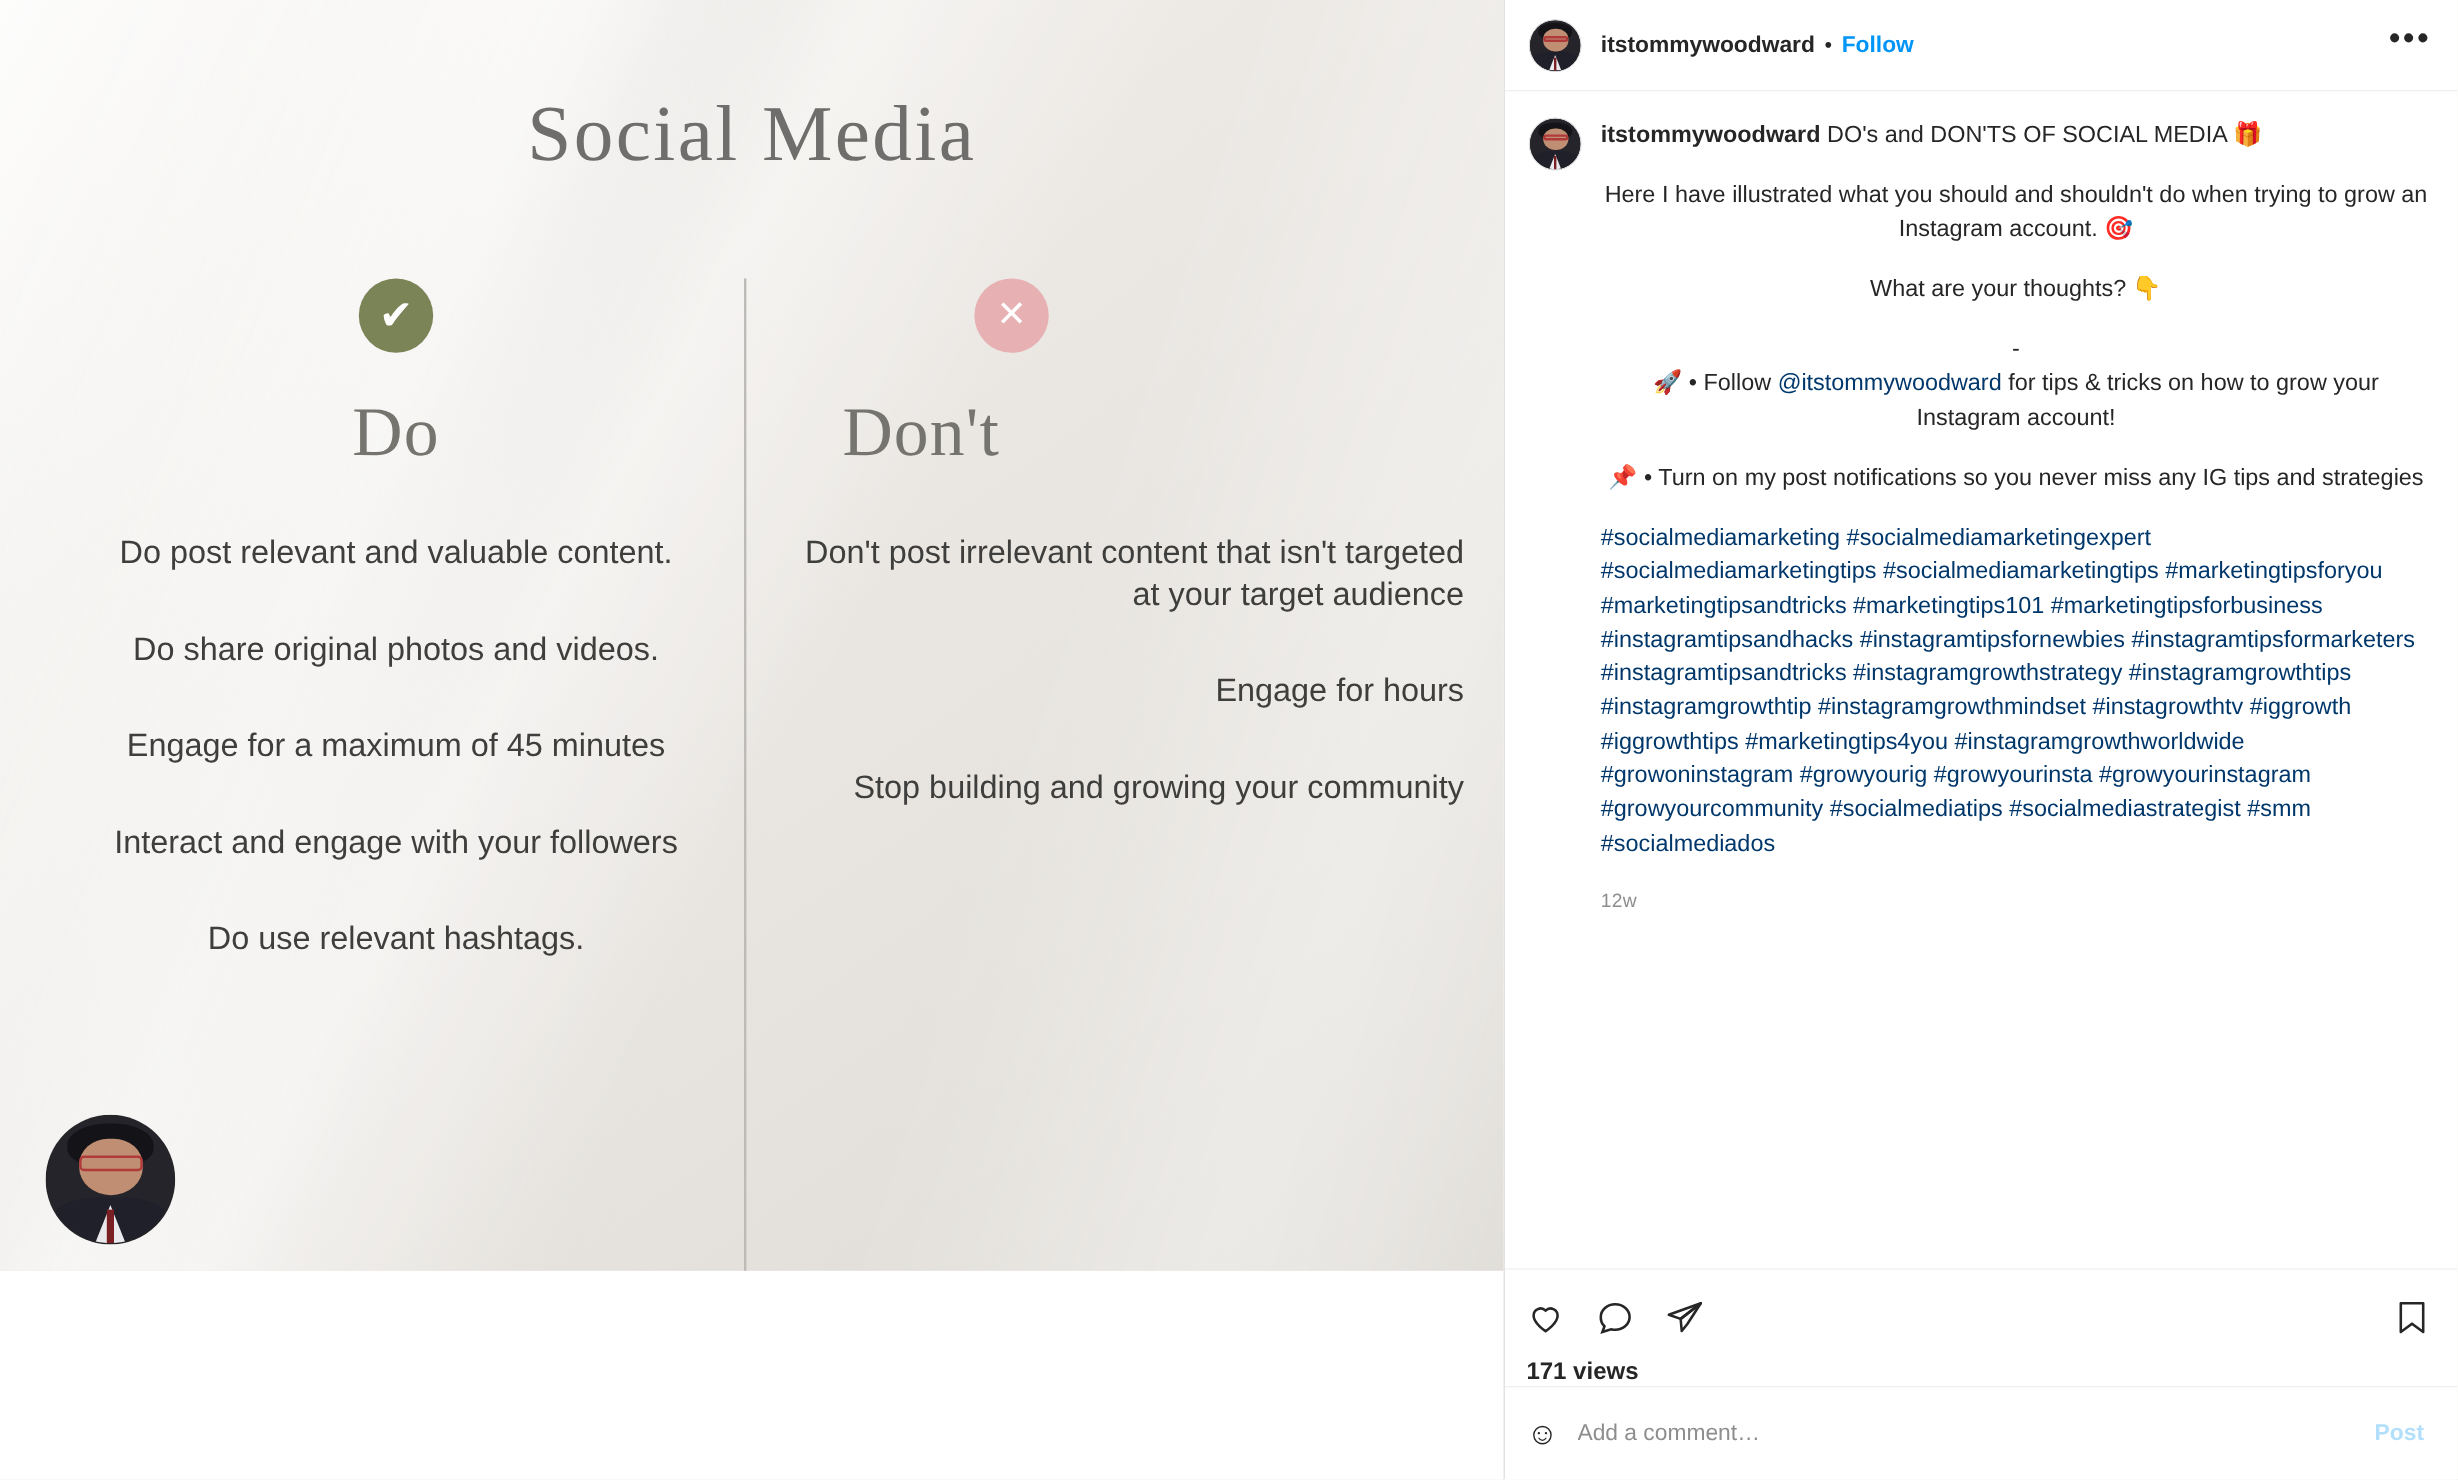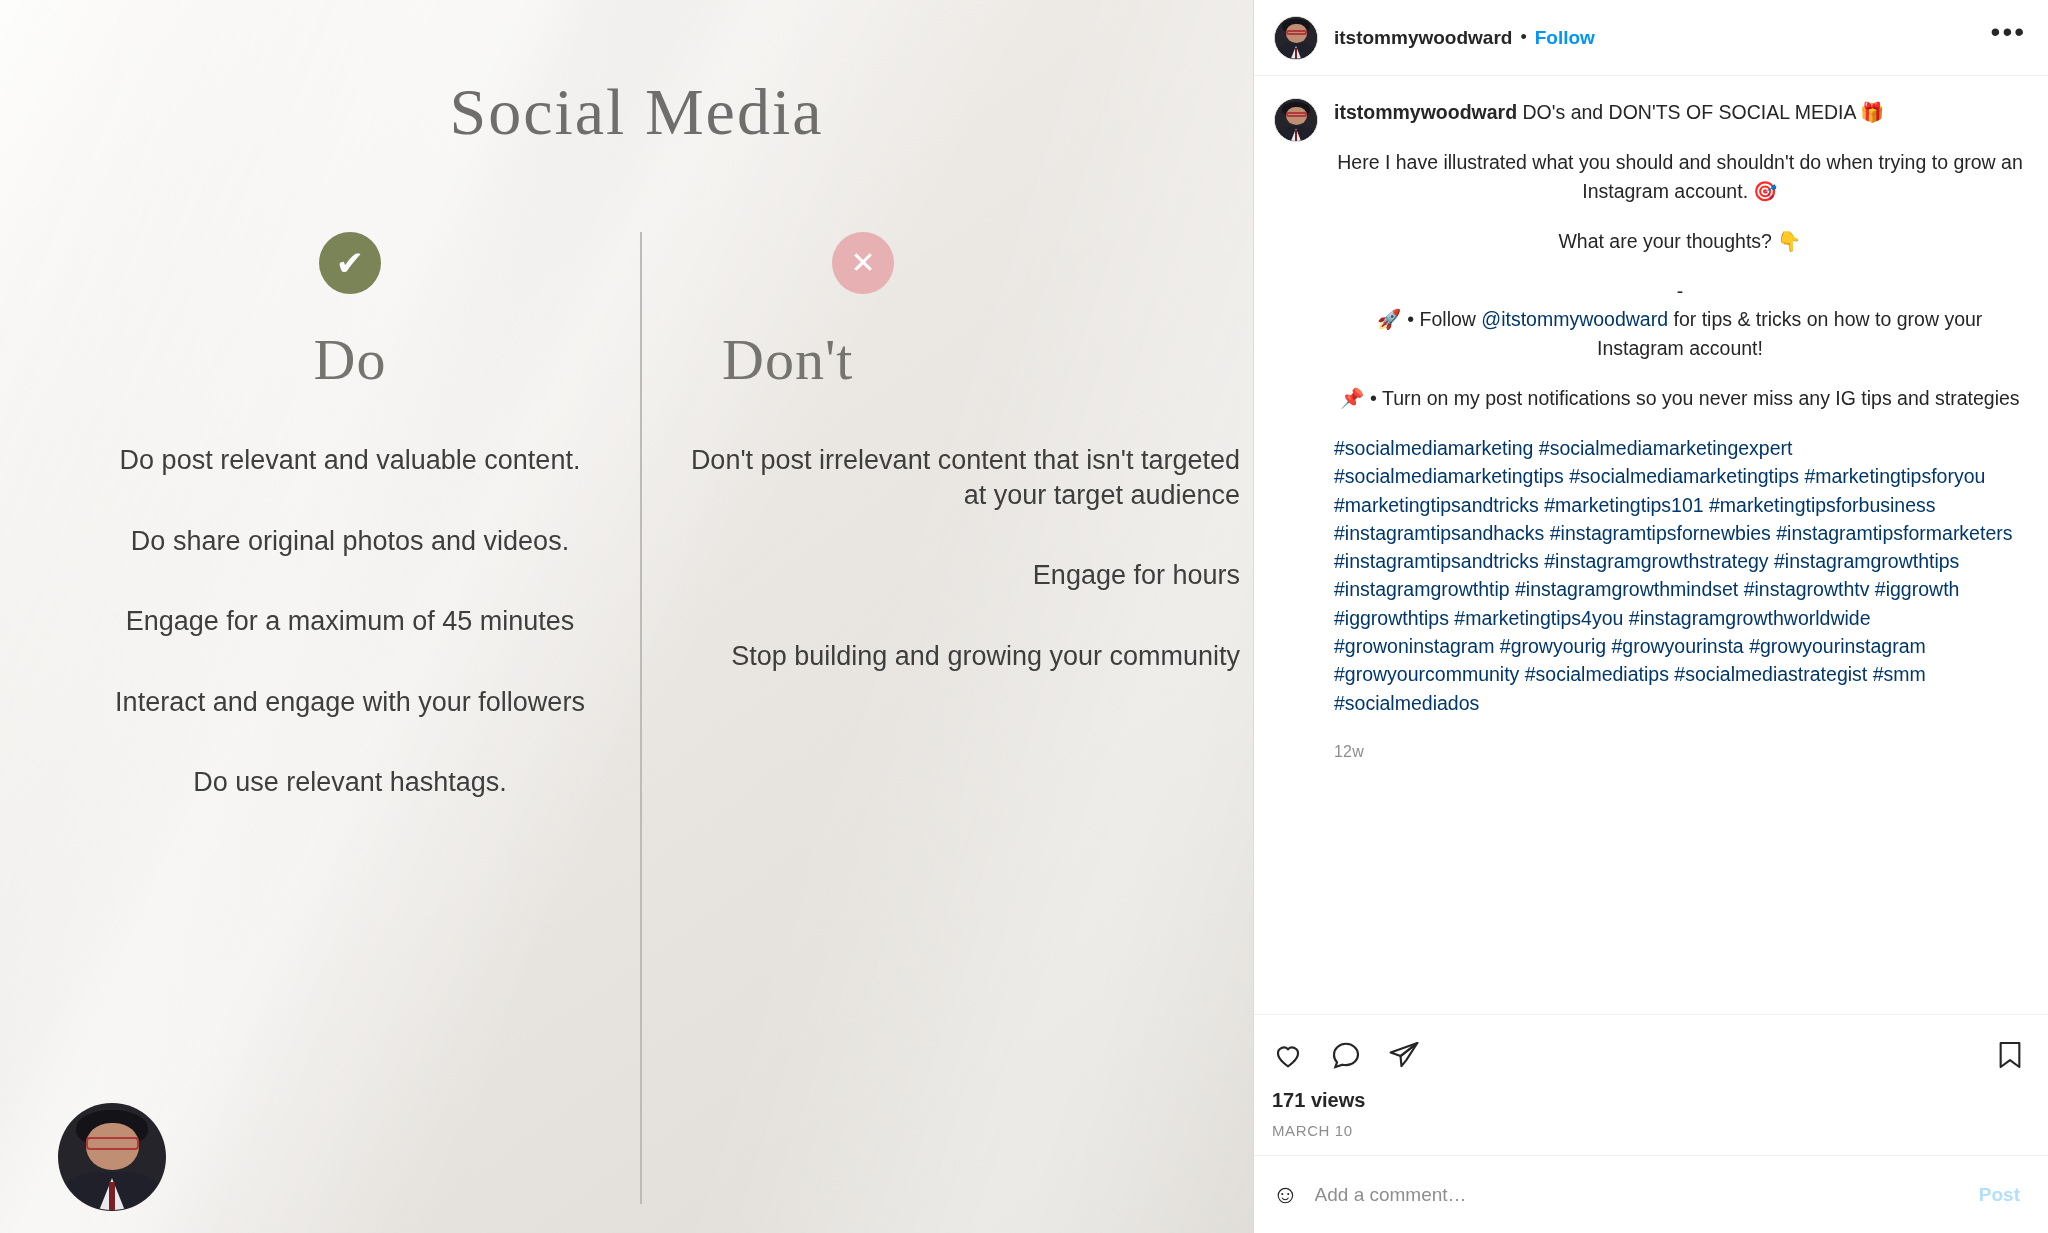--- a/index.html
+++ b/index.html
@@ -13,26 +13,25 @@
   .post-wrap {
     display: flex;
     width: 2048px;
     height: 1233px;
     background: #ffffff;
   }
 
   
   .media-col {
     width: 1253px;
-    height: 1233px;
+    height: 1059px;
     position: relative;
     background: #eceae7;
     overflow: hidden;
     flex: 0 0 1253px;
-    padding-left: 20px;
   }
   .media-bg {
     position: absolute;
     inset: 0;
     background:
       linear-gradient(118deg, rgba(255,255,255,0.85) 0%, rgba(255,255,255,0.05) 22%, rgba(0,0,0,0.05) 31%, rgba(255,255,255,0.35) 40%, rgba(255,255,255,0.0) 55%),
       linear-gradient(145deg, #f4f2ef 0%, #eeebe7 30%, #e9e6e2 55%, #e4e1dc 78%, #dedbd6 100%);
   }
   .media-sheen {
     position: absolute;
@@ -347,21 +346,20 @@
             <path d="M22 3 9.4 12.8l.7 7.6L13.6 16 22 3z"></path>
           </svg>
         </span>
         <span class="icon-btn spacer">
           <svg width="32" height="32" viewBox="0 0 24 24" fill="none" stroke="#262626" stroke-width="1.6" stroke-linejoin="round">
             <path d="M5 3h14v18l-7-5.2L5 21V3z"></path>
           </svg>
         </span>
       </div>
       <div class="views">171 views</div>
-      <div class="date">MARCH 10</div>
     </div>
 
     <div class="comment-bar">
       <span class="emoji-btn">☺</span>
       <input class="cmt-input" placeholder="Add a comment…" style="">
       <button class="post-btn">Post</button>
     </div>
 
   </div>
 </div>

